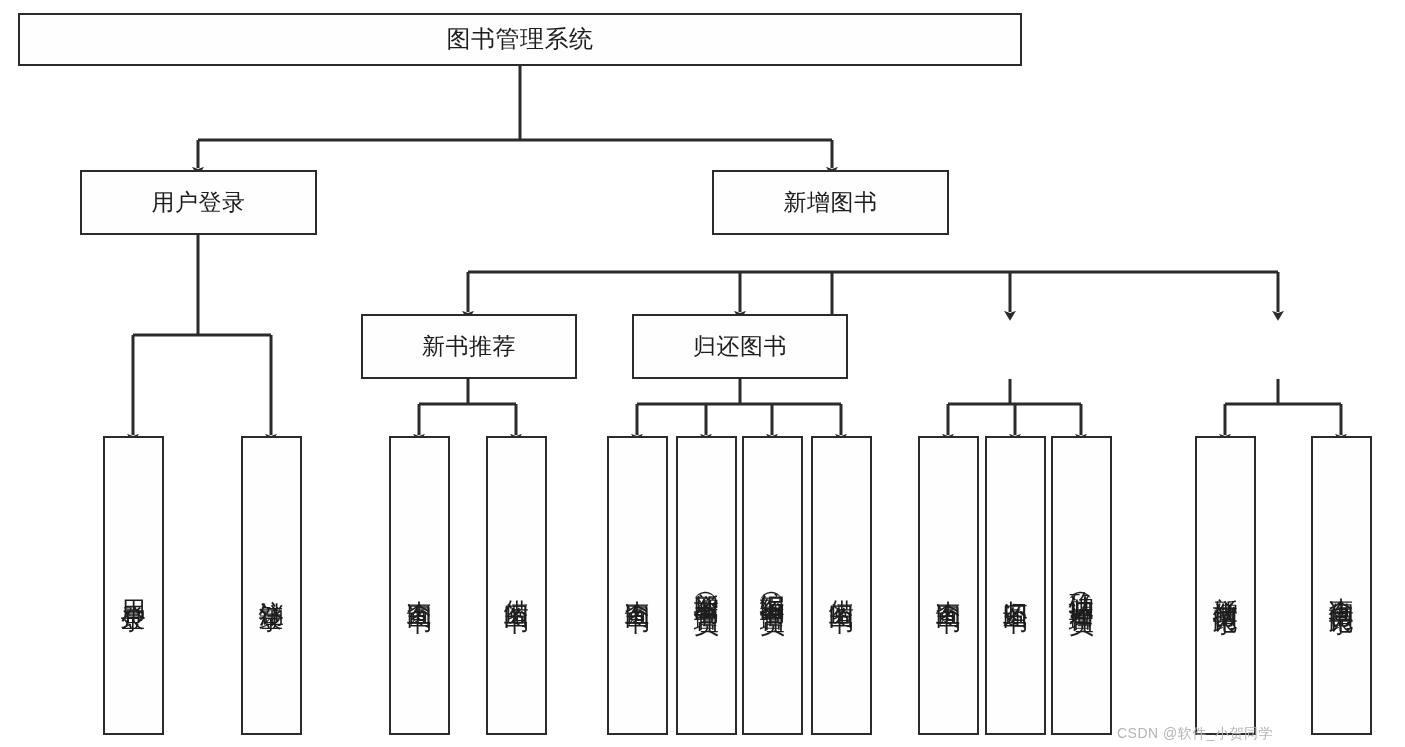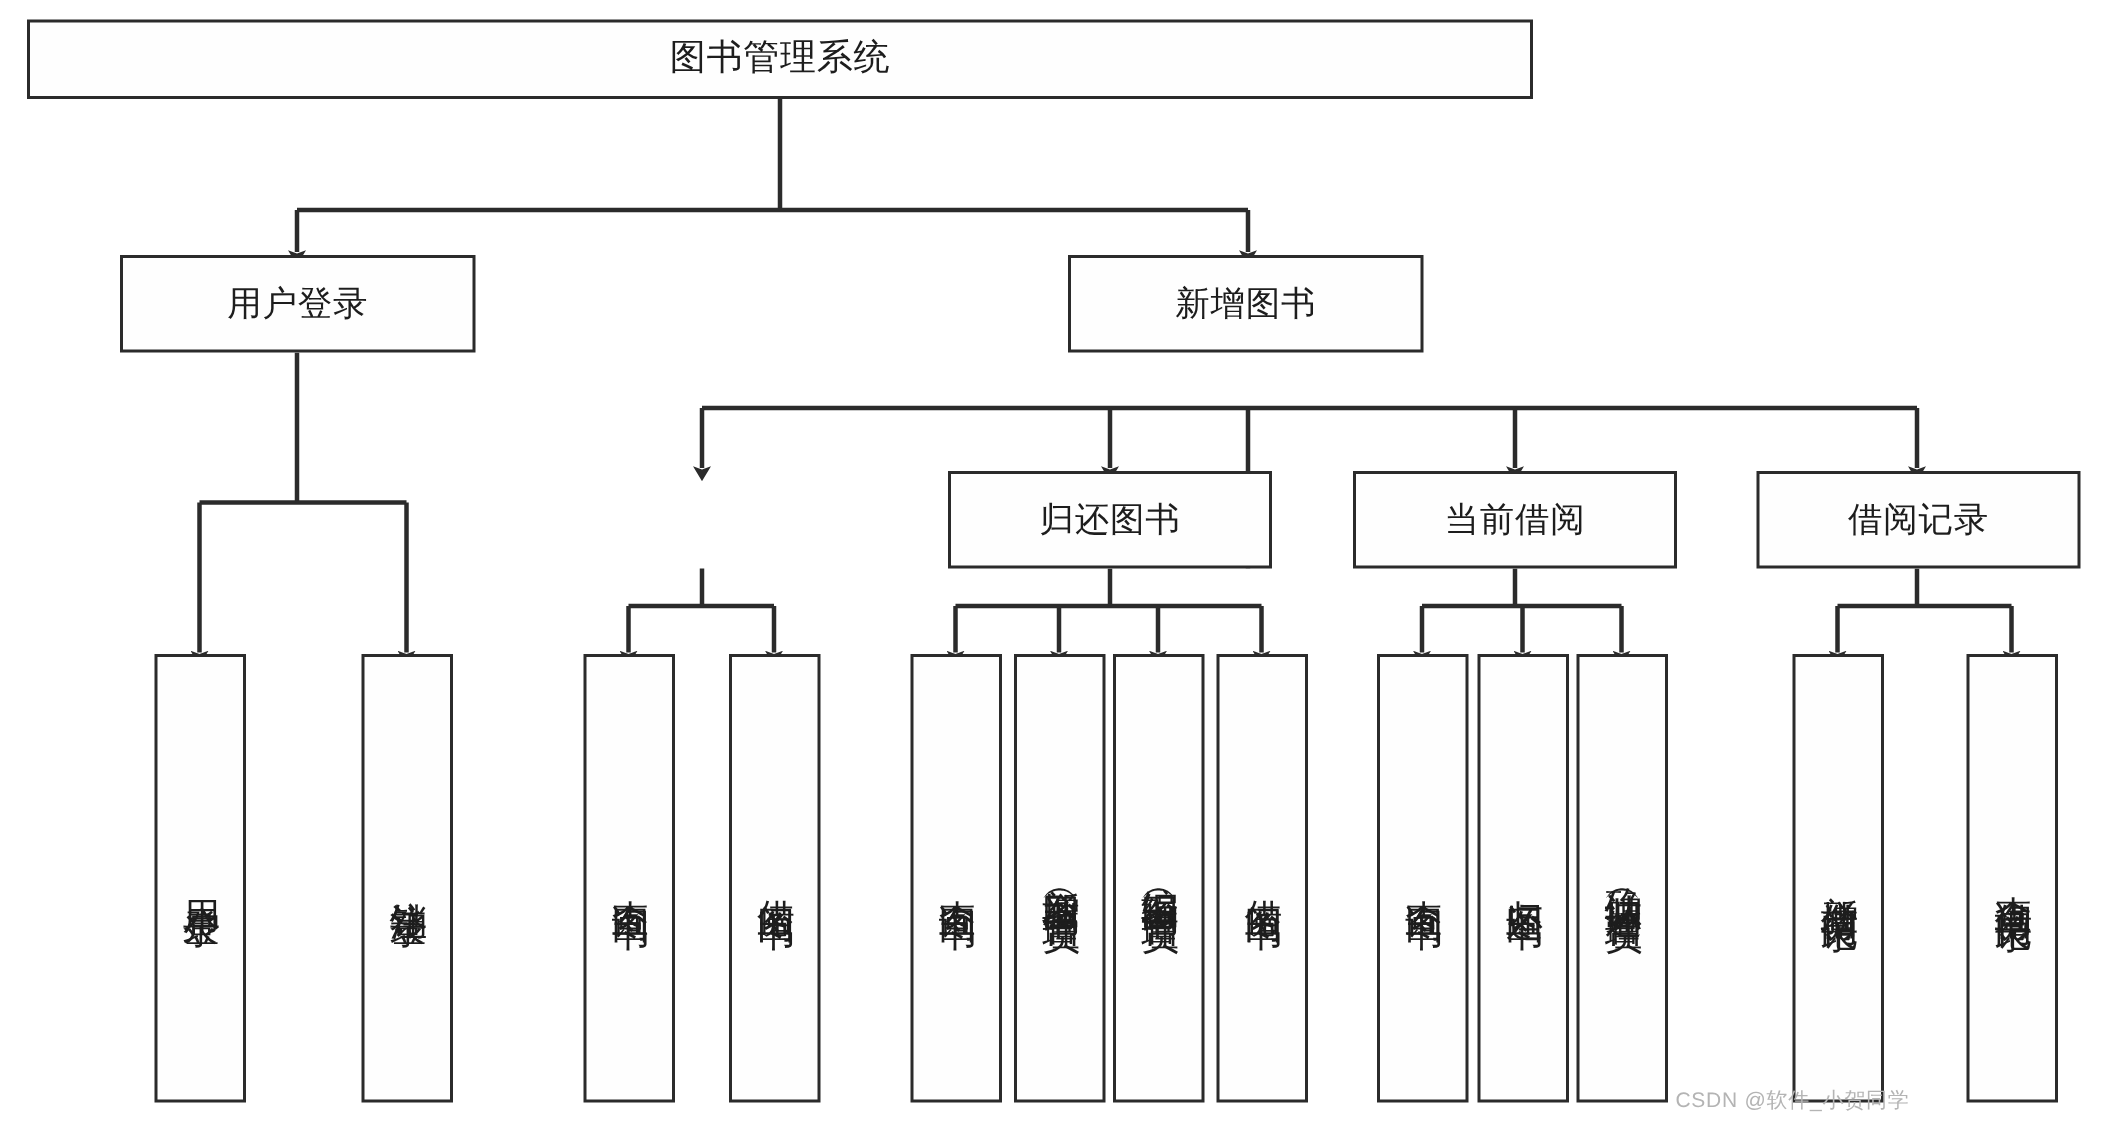--- a/index.html
+++ b/index.html
@@ -136,29 +136,26 @@
     <span class="label">图书管理系统</span>
   </div>
 
   <div class="node horiz" style="left:80px; top:170px; width:237px; height:65px;">
     <span class="label">用户登录</span>
   </div>
   <div class="node horiz" style="left:712px; top:170px; width:237px; height:65px;">
     <span class="label">新增图书</span>
   </div>
 
+  <div class="node horiz" style="left:361px; top:314px; width:216px; height:65px;">
+    <span class="label">新书推荐</span>
+  </div>
   <div class="node horiz" style="left:632px; top:314px; width:216px; height:65px;">
     <span class="label">归还图书</span>
   </div>
-  <div class="node horiz" style="left:902px; top:314px; width:216px; height:65px;">
-    <span class="label">当前借阅</span>
-  </div>
-  <div class="node horiz" style="left:1171px; top:314px; width:216px; height:65px;">
-    <span class="label">借阅记录</span>
-  </div>
 
   <div class="node vert" style="left:103px; top:436px; width:61px; height:299px;">
     <span class="label">用户登录</span>
   </div>
   <div class="node vert" style="left:241px; top:436px; width:61px; height:299px;">
     <span class="label">注销登录</span>
   </div>
 
   <div class="node vert" style="left:389px; top:436px; width:61px; height:299px;">
     <span class="label">查询图书</span>

